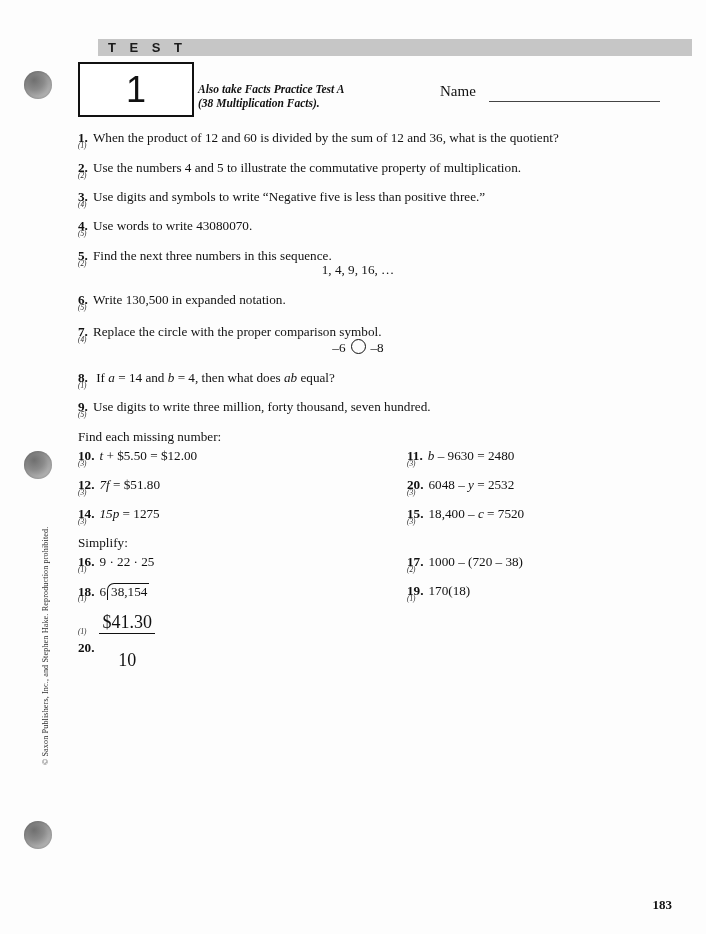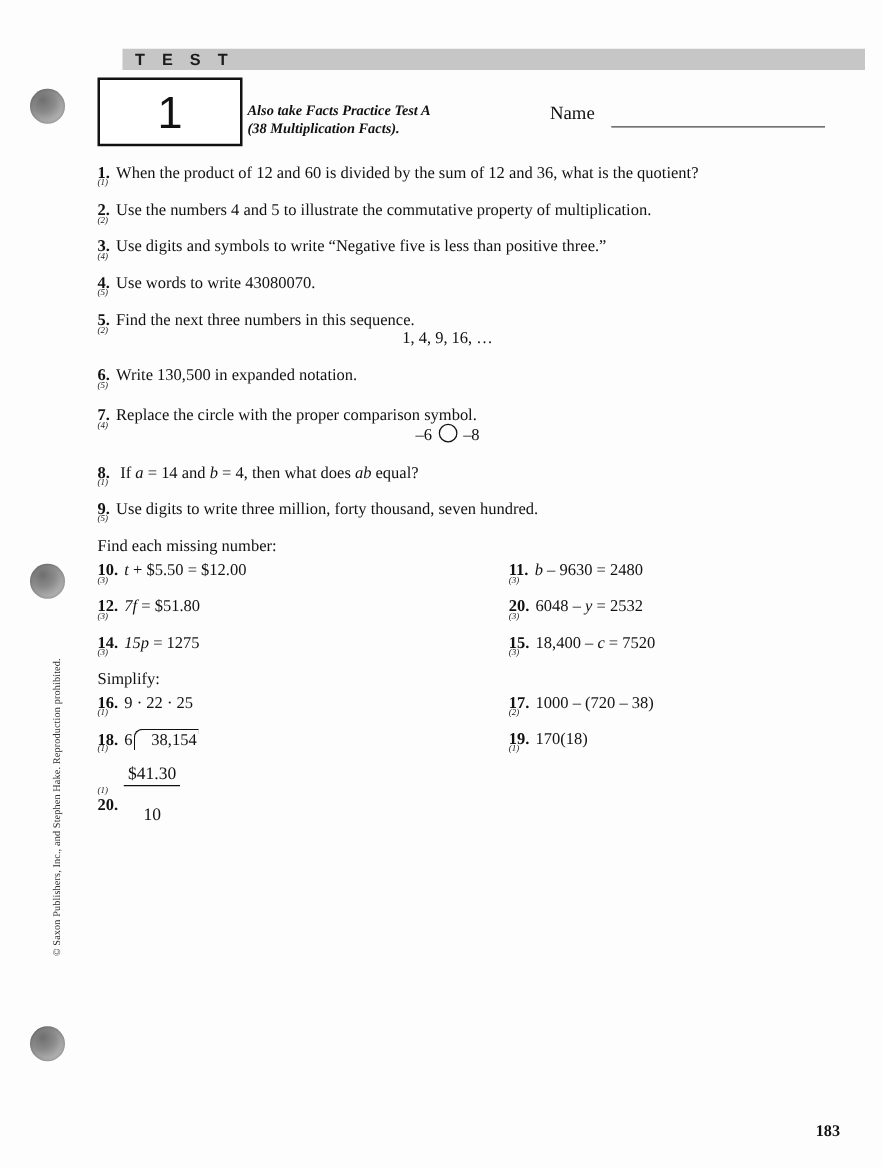--- a/index.html
+++ b/index.html
@@ -151,31 +151,31 @@
     vertical-align: -2px;
     margin: 0 5px;
   }
 
   
   .longdiv {
     display: inline-block;
     border-top: 1.1px solid #111;
     border-left: 1.1px solid #111;
     border-top-left-radius: 7px;
-    padding: 0 2px 0 13px;
+    padding: 0 2px 0 3px;
     margin-left: 1px;
   }
 
   
   .frac {
     display: inline-block;
     text-align: center;
     vertical-align: middle;
     line-height: 1.15;
-    font-size: 14px;
+    font-size: 18px;
   }
   .frac .num { display: block; padding: 0 3px; }
   .frac .den { display: block; border-top: 1.1px solid #111; padding: 16px 3px; }
 
   
   .footer-title {
     position: absolute;
     left: 78px; top: 897px;
     font-family: "Liberation Serif", serif;
     font-weight: bold;

